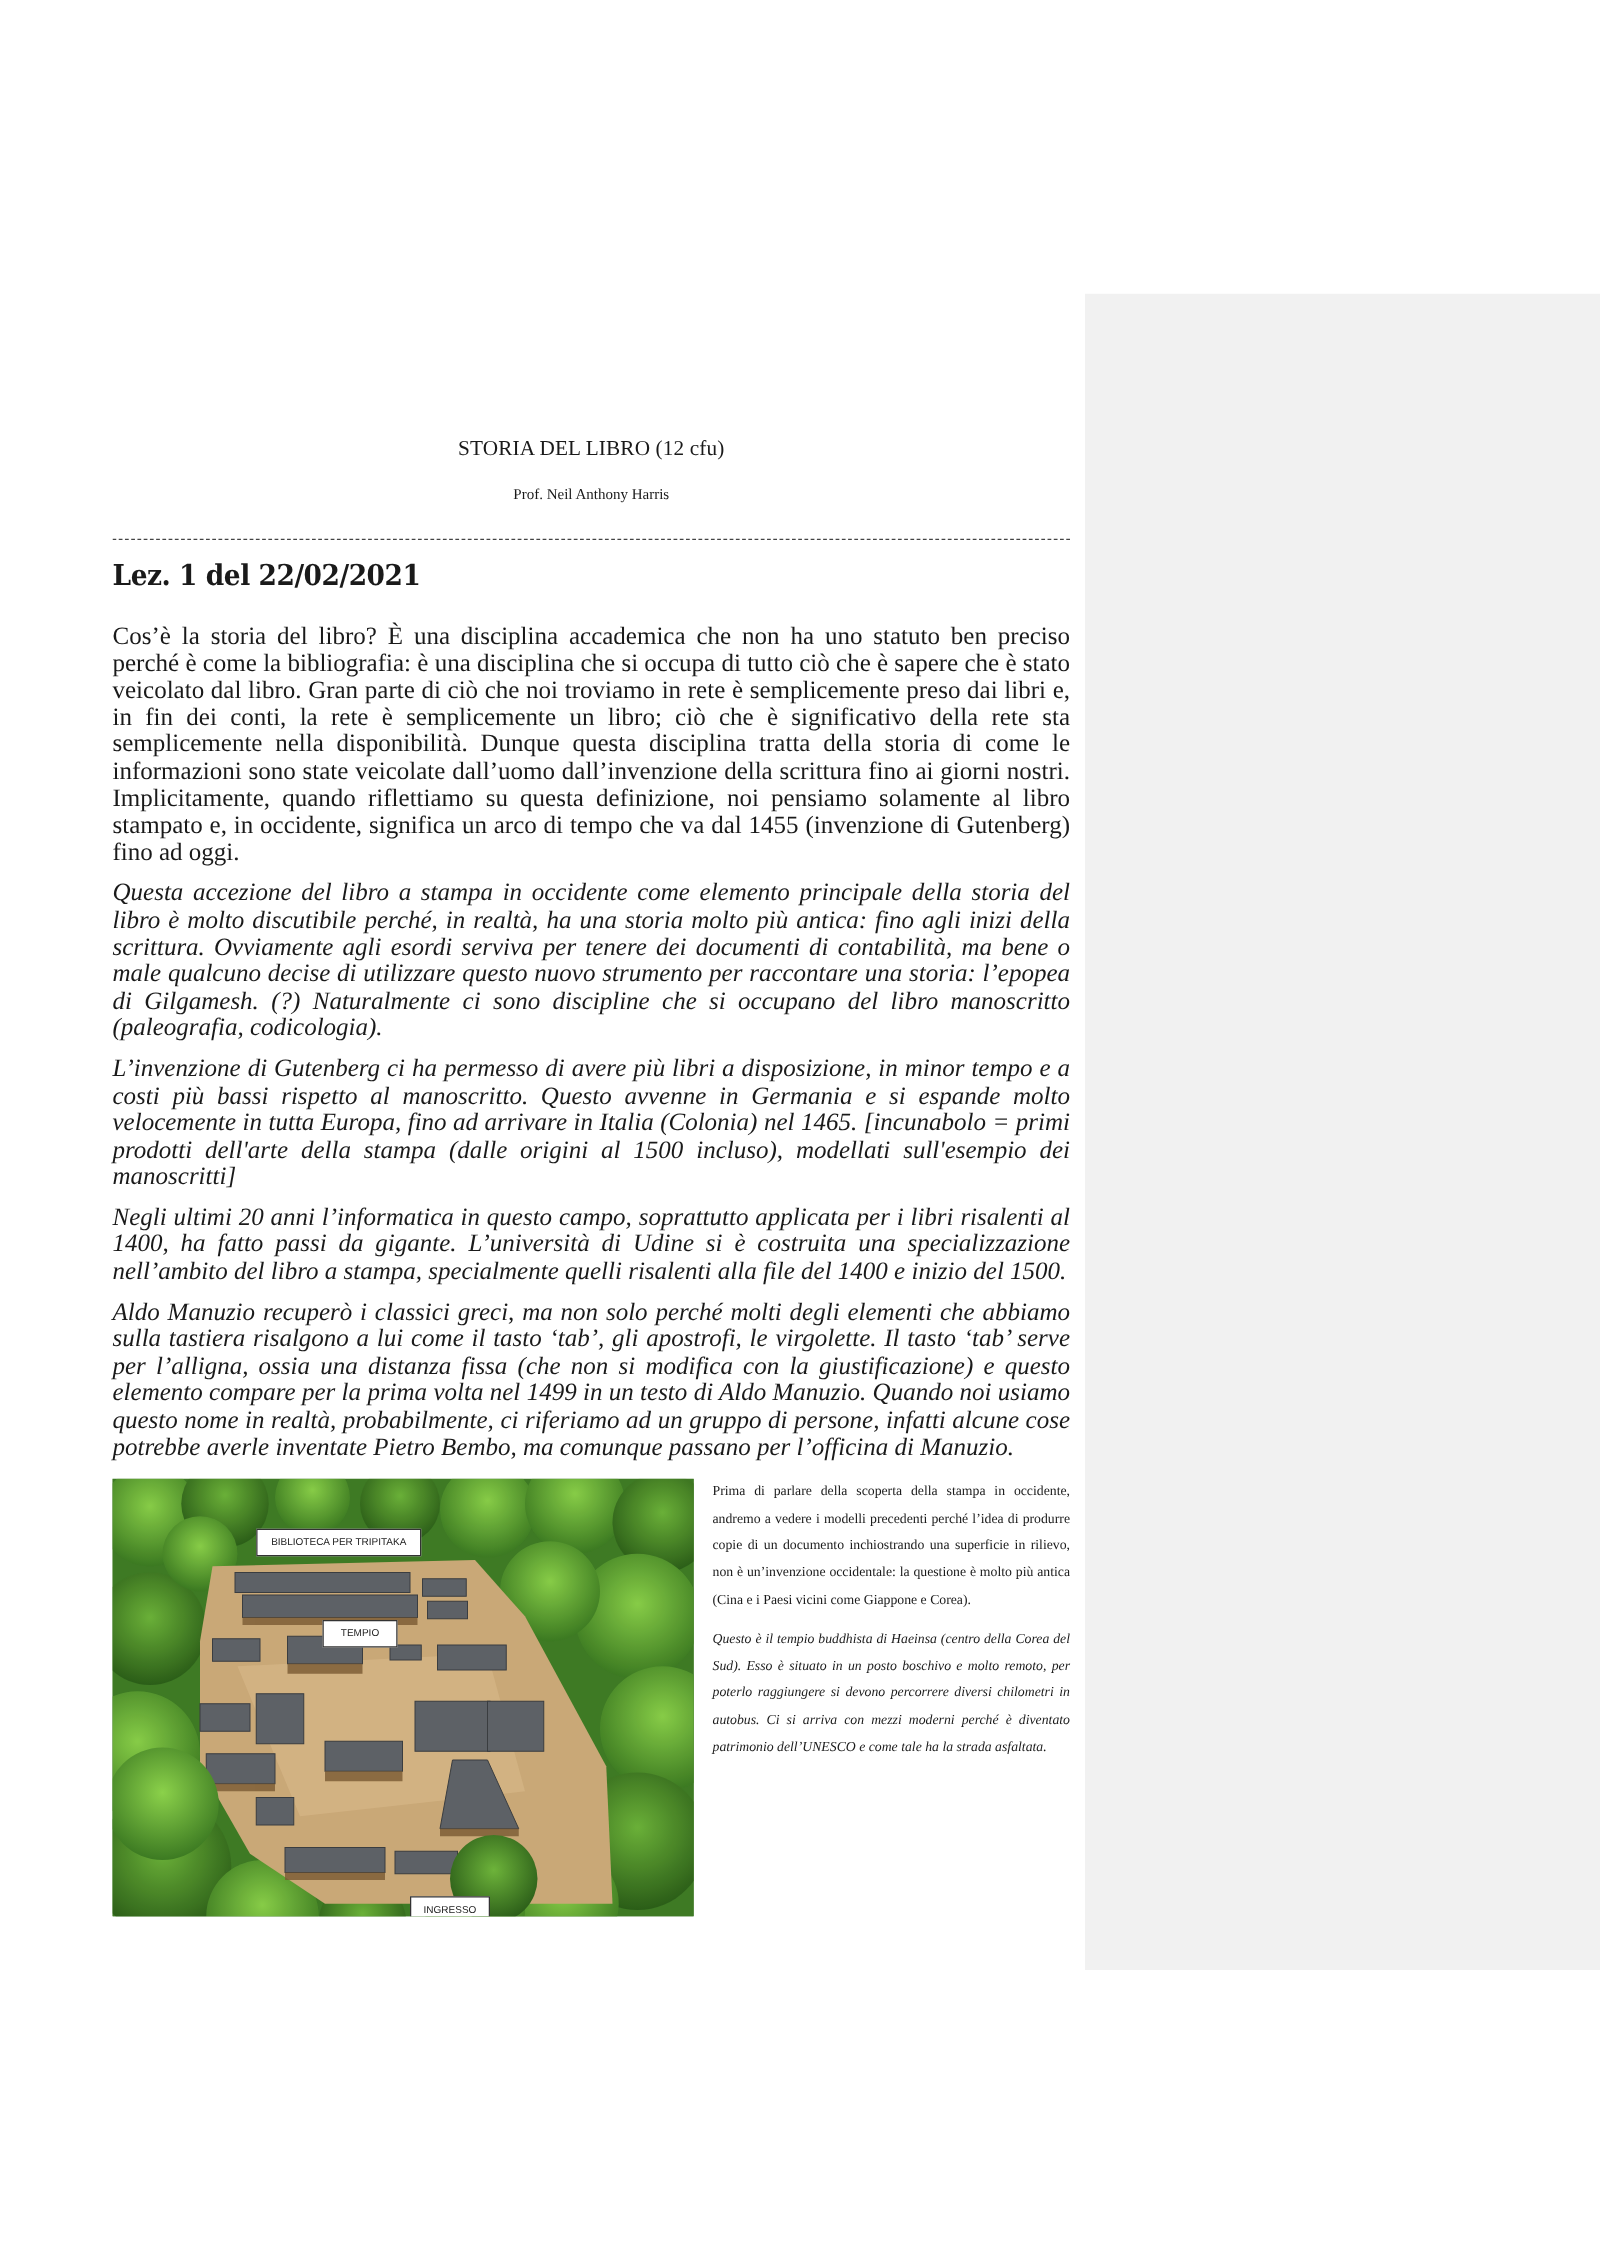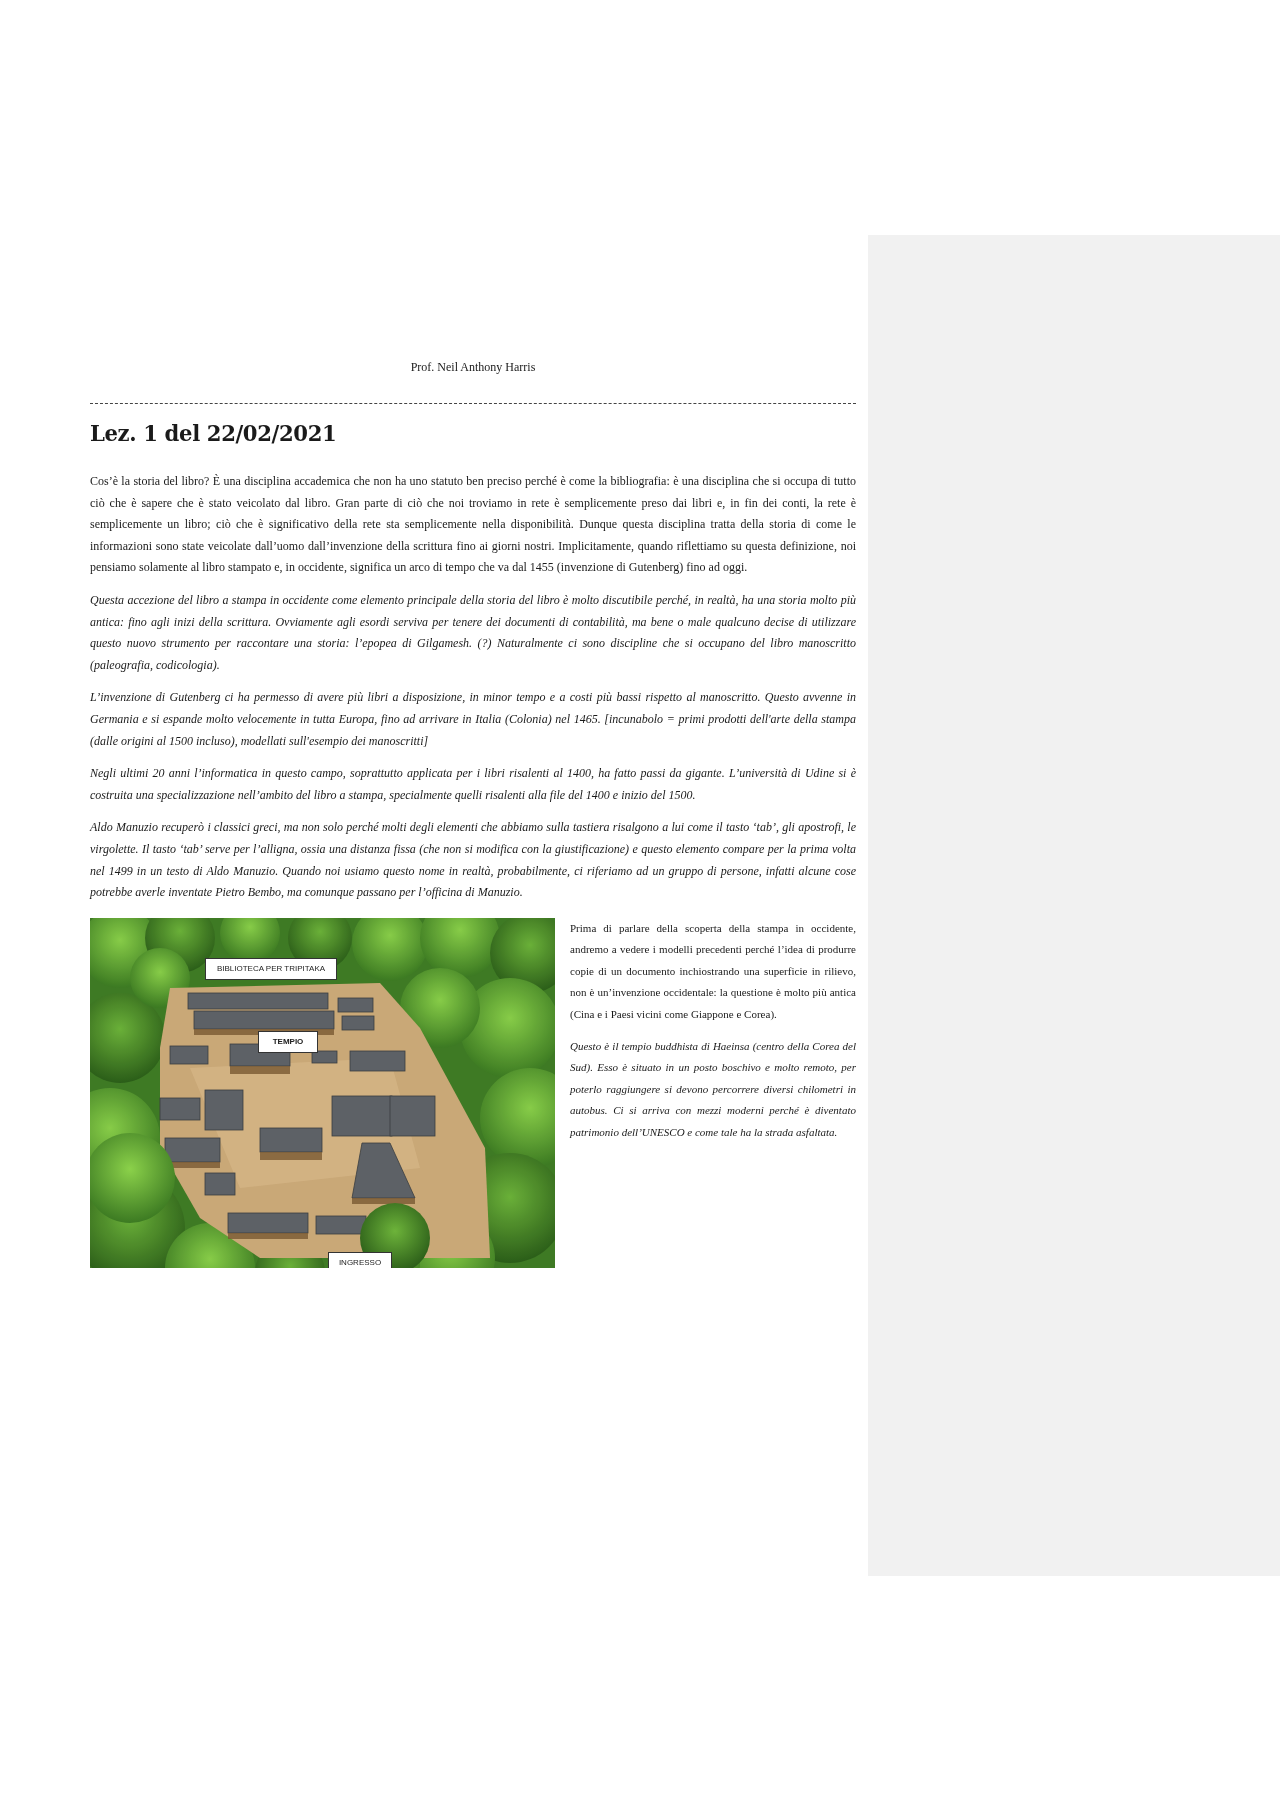--- a/index.html
+++ b/index.html
@@ -58,21 +58,21 @@
       font-weight: bold;
       margin: 4px 0 0 0;
       height: 36px;
       line-height: 36px;
       letter-spacing: -0.4px;
       font-family: "DejaVu Serif", "Liberation Serif", serif;
       transform: scaleX(0.92);
       transform-origin: left center;
     }
     .para {
-      font-size: 12px;
+      font-size: 20px;
       line-height: 21.6px;
       text-align: justify;
       margin: 0;
     }
     .p1 { margin-top: 20px; }
     .p-gap { margin-top: 11px; font-style: italic; }
     .figure-row {
       position: relative;
       margin-top: 14px;
       height: 372px;
@@ -107,20 +107,21 @@
     }
     .side-text .para { font-size: 11px; line-height: 21.6px; }
     .side-text .p-gap { margin-top: 10px; }
   </style>
 </head>
 <body>
 
 <div class="comment-pane"></div>
 
 <div class="page">
+  <p class="doc-title">STORIA DEL LIBRO (12 cfu)</p>
   <p class="doc-subtitle">Prof. Neil Anthony Harris</p>
   <div class="rule">
       <span></span>
     </div>
   <h1 class="lesson-heading">Lez. 1 del 22/02/2021</h1>
 
   <p class="para p1">Cos’è la storia del libro? È una disciplina accademica che non ha uno statuto ben preciso perché è come la bibliografia: è una disciplina che si occupa di tutto ciò che è sapere che è stato veicolato dal libro. Gran parte di ciò che noi troviamo in rete è semplicemente preso dai libri e, in fin dei conti, la rete è semplicemente un libro; ciò che è significativo della rete sta semplicemente nella disponibilità. Dunque questa disciplina tratta della storia di come le informazioni sono state veicolate dall’uomo dall’invenzione della scrittura fino ai giorni nostri. Implicitamente, quando riflettiamo su questa definizione, noi pensiamo solamente al libro stampato e, in occidente, significa un arco di tempo che va dal 1455 (invenzione di Gutenberg) fino ad oggi.</p>
   <p class="para p-gap">Questa accezione del libro a stampa in occidente come elemento principale della storia del libro è molto discutibile perché, in realtà, ha una storia molto più antica: fino agli inizi della scrittura. Ovviamente agli esordi serviva per tenere dei documenti di contabilità, ma bene o male qualcuno decise di utilizzare questo nuovo strumento per raccontare una storia: l’epopea di Gilgamesh. (?) Naturalmente ci sono discipline che si occupano del libro manoscritto (paleografia, codicologia).</p>
   <p class="para p-gap">L’invenzione di Gutenberg ci ha permesso di avere più libri a disposizione, in minor tempo e a costi più bassi rispetto al manoscritto. Questo avvenne in Germania e si espande molto velocemente in tutta Europa, fino ad arrivare in Italia (Colonia) nel 1465. [incunabolo = primi prodotti dell'arte della stampa (dalle origini al 1500 incluso), modellati sull'esempio dei manoscritti]</p>
   <p class="para p-gap">Negli ultimi 20 anni l’informatica in questo campo, soprattutto applicata per i libri risalenti al 1400, ha fatto passi da gigante. L’università di Udine si è costruita una specializzazione nell’ambito del libro a stampa, specialmente quelli risalenti alla file del 1400 e inizio del 1500.</p>
@@ -193,21 +194,21 @@
           <rect x="170" y="234" width="62" height="8"></rect>
           <rect x="262" y="280" width="63" height="6"></rect>
           <rect x="138" y="315" width="80" height="6"></rect>
           <rect x="75" y="244" width="55" height="6"></rect>
         </g>
 
         <circle cx="305" cy="320" r="35" fill="url(#treeB)"></circle>
         <circle cx="40" cy="260" r="45" fill="url(#treeA)"></circle>
       </svg>
       <div class="photo-label" style="left:115px; top:40px; width:130px;">BIBLIOTECA PER TRIPITAKA</div>
-      <div class="photo-label" style="left:168px; top:113px; width:58px;font-weight:bold;">TEMPIO</div>
+      <div class="photo-label" style="left:168px; top:113px; width:58px;">TEMPIO</div>
       <div class="photo-label" style="left:238px; top:334px; width:62px;">INGRESSO</div>
     </div>
 
     <div class="side-text">
       <p class="para">Prima di parlare della scoperta della stampa in occidente, andremo a vedere i modelli precedenti perché l’idea di produrre copie di un documento inchiostrando una superficie in rilievo, non è un’invenzione occidentale: la questione è molto più antica (Cina e i Paesi vicini come Giappone e Corea).</p>
       <p class="para p-gap">Questo è il tempio buddhista di Haeinsa (centro della Corea del Sud). Esso è situato in un posto boschivo e molto remoto, per poterlo raggiungere si devono percorrere diversi chilometri in autobus. Ci si arriva con mezzi moderni perché è diventato patrimonio dell’UNESCO e come tale ha la strada asfaltata.</p>
     </div>
   </div>
 </div>
 

